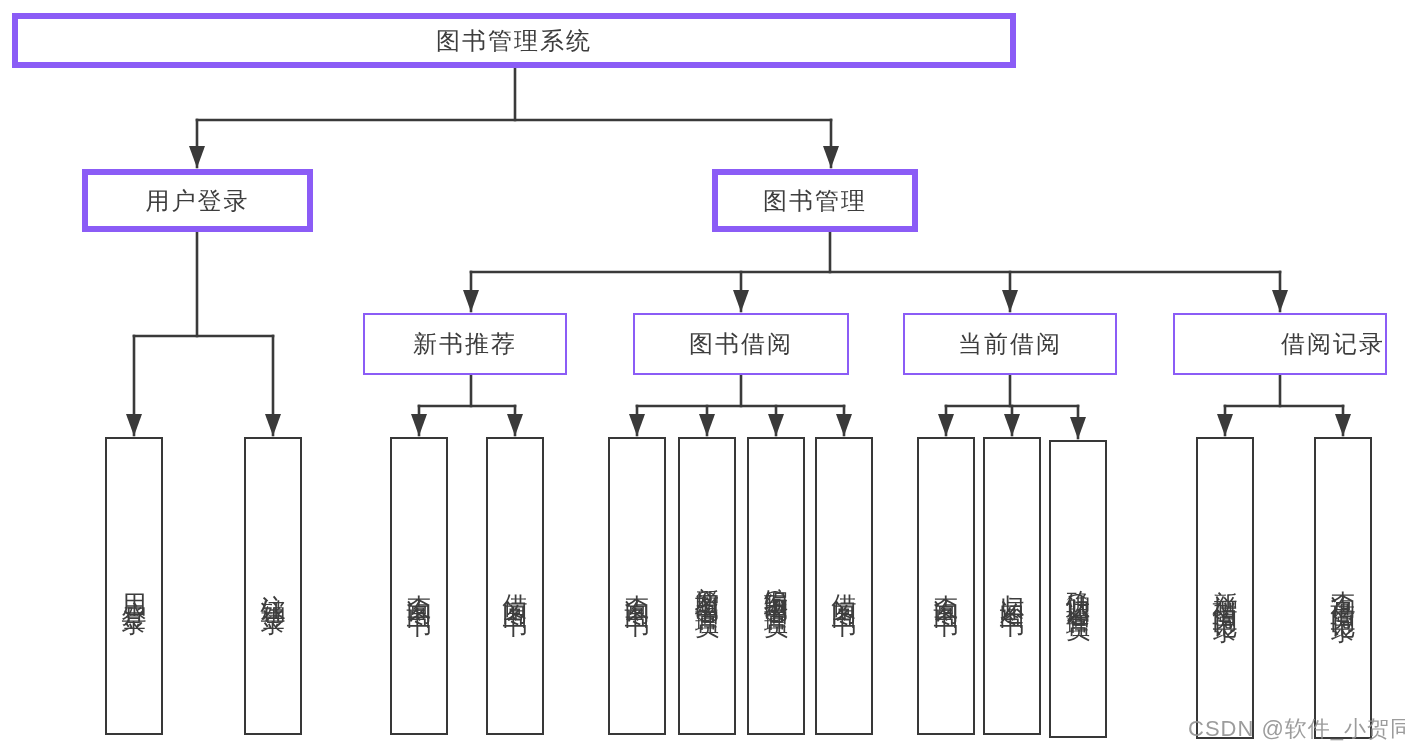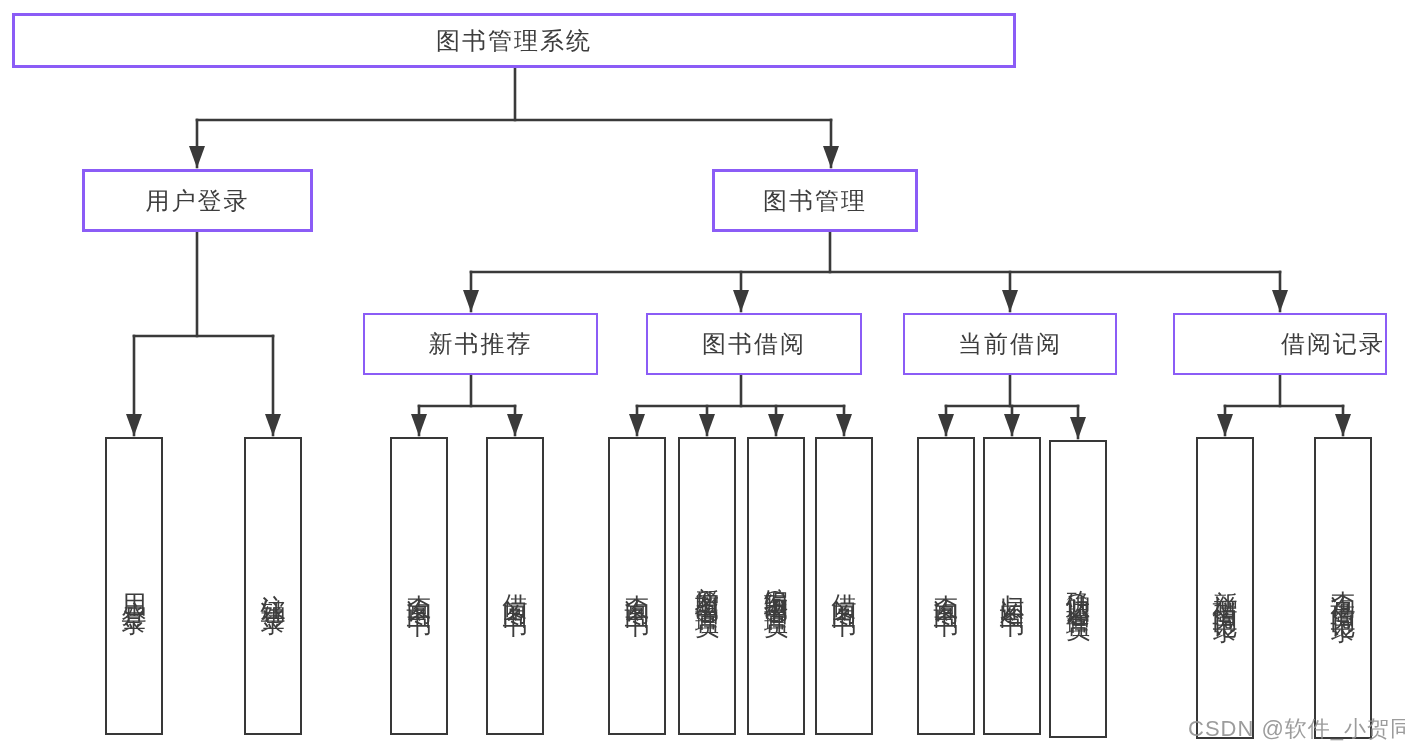--- a/index.html
+++ b/index.html
@@ -15,21 +15,21 @@
     overflow: hidden;
   }
   .wires {
     position: absolute;
     left: 0; top: 0;
     pointer-events: none;
   }
   .node {
     position: absolute;
     background: #ffffff;
-    border: 3px solid #8b5cf6;
+    border: 6px solid #8b5cf6;
     box-sizing: border-box;
     display: flex;
     align-items: center;
     justify-content: center;
     color: #3d3d3d;
     font-size: 24px;
     letter-spacing: 2px;
     z-index: 2;
   }
   .node.root { left: 12px; top: 13px; width: 1004px; height: 55px; }
@@ -127,24 +127,24 @@
     <span>图书管理系统</span>
   </div>
 
   <div class="node lvl2" style="left:82px; width:231px;">
     <span>用户登录</span>
   </div>
   <div class="node lvl2" style="left:712px; width:206px;">
     <span>图书管理</span>
   </div>
 
-  <div class="node lvl3" style="left:363px; width:235px;">
+  <div class="node lvl3" style="left:363px; width:204px;">
     <span>新书推荐</span>
   </div>
-  <div class="node lvl3" style="left:633px; width:216px;margin-left:13px;">
+  <div class="node lvl3" style="left:633px; width:216px;">
     <span>图书借阅</span>
   </div>
   <div class="node lvl3" style="left:903px; width:214px;">
     <span>当前借阅</span>
   </div>
   <div class="node lvl3" style="left:1173px; width:214px;justify-content:flex-end;">
     <span>借阅记录</span>
   </div>
 
   <div class="leaf" style="left:105px;">

